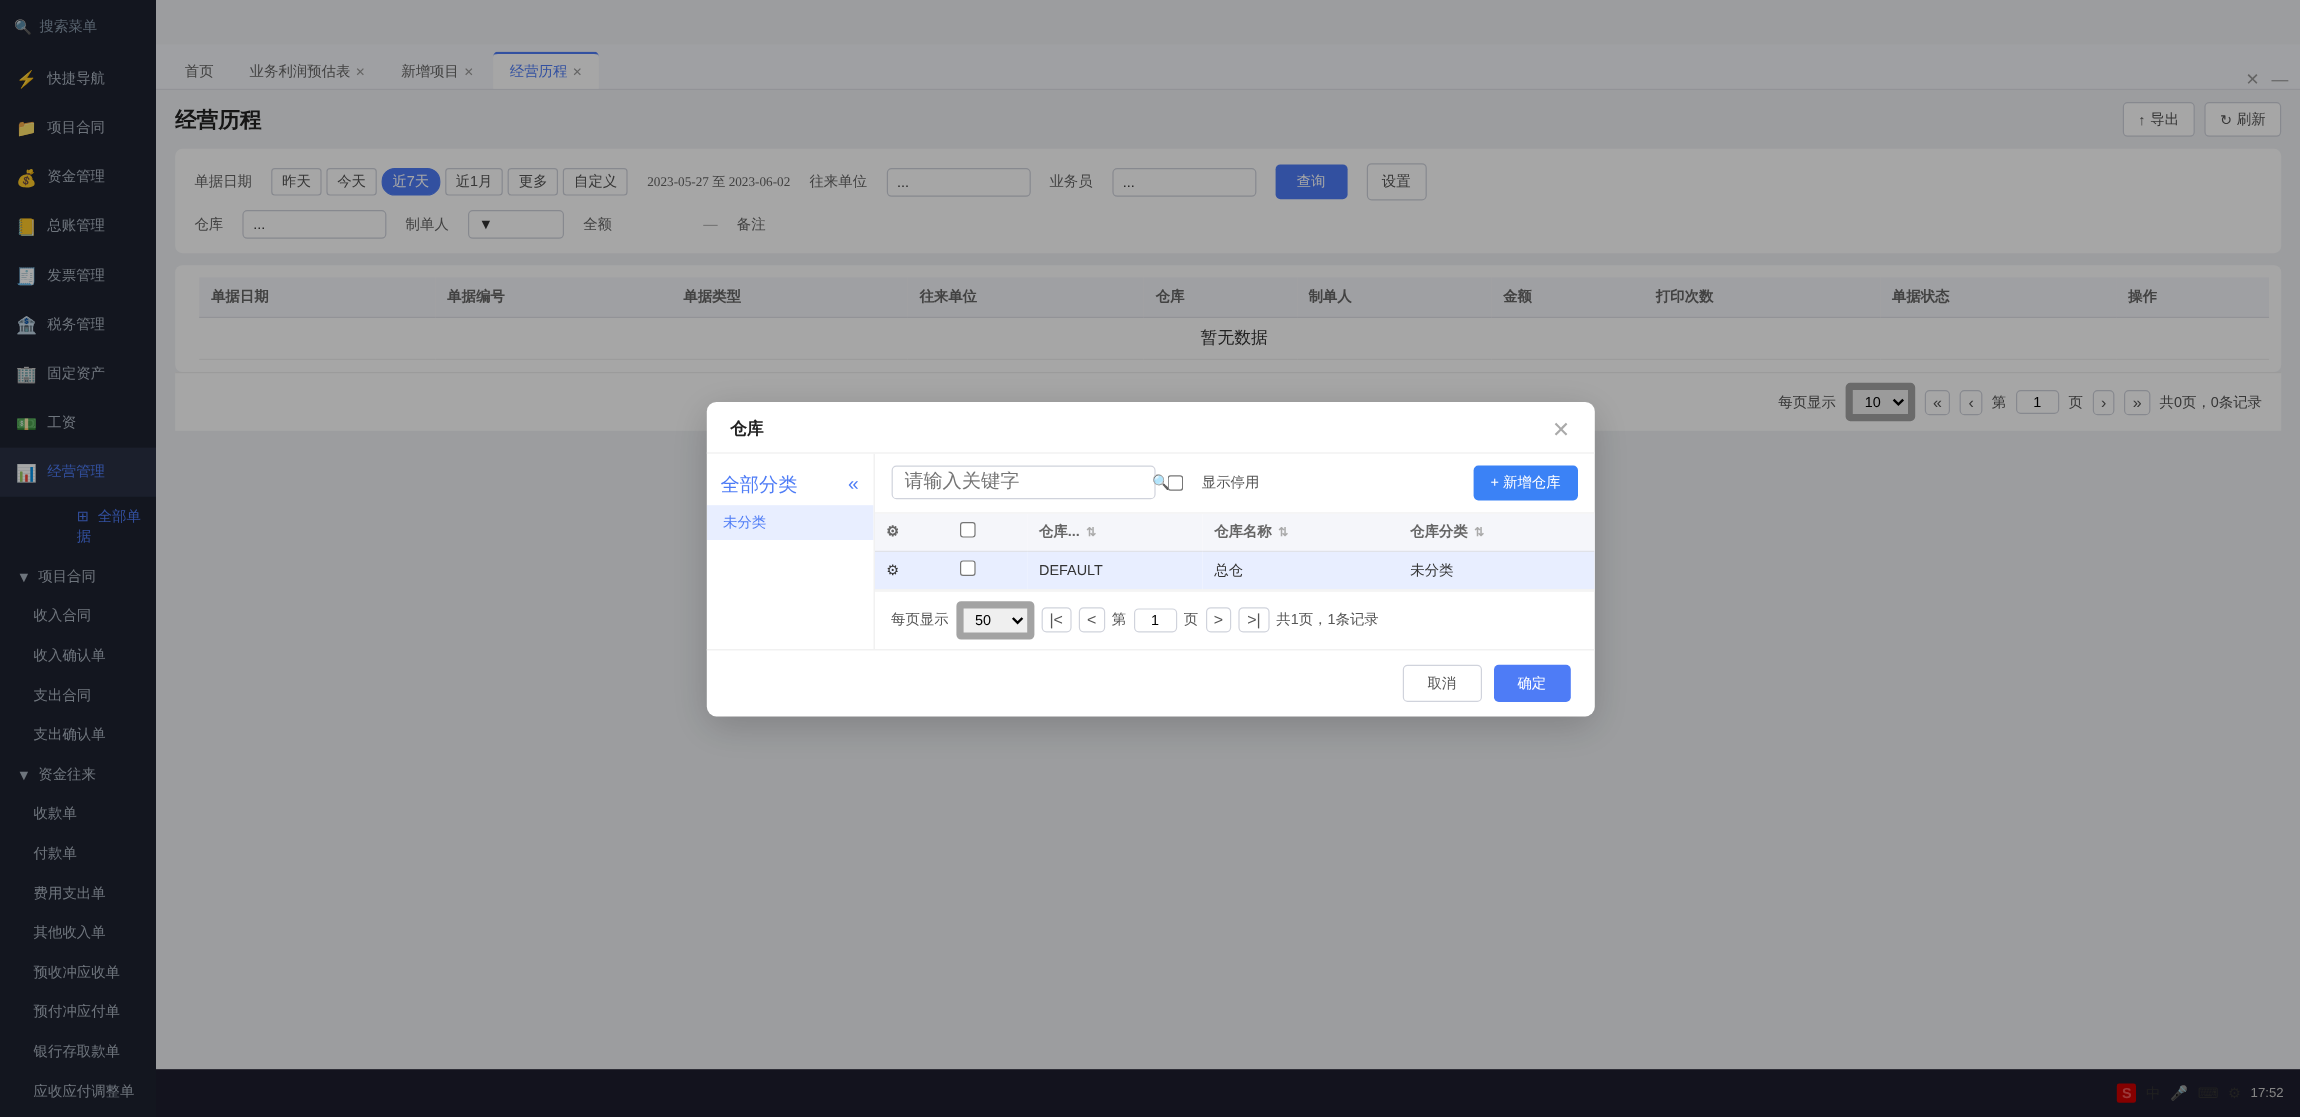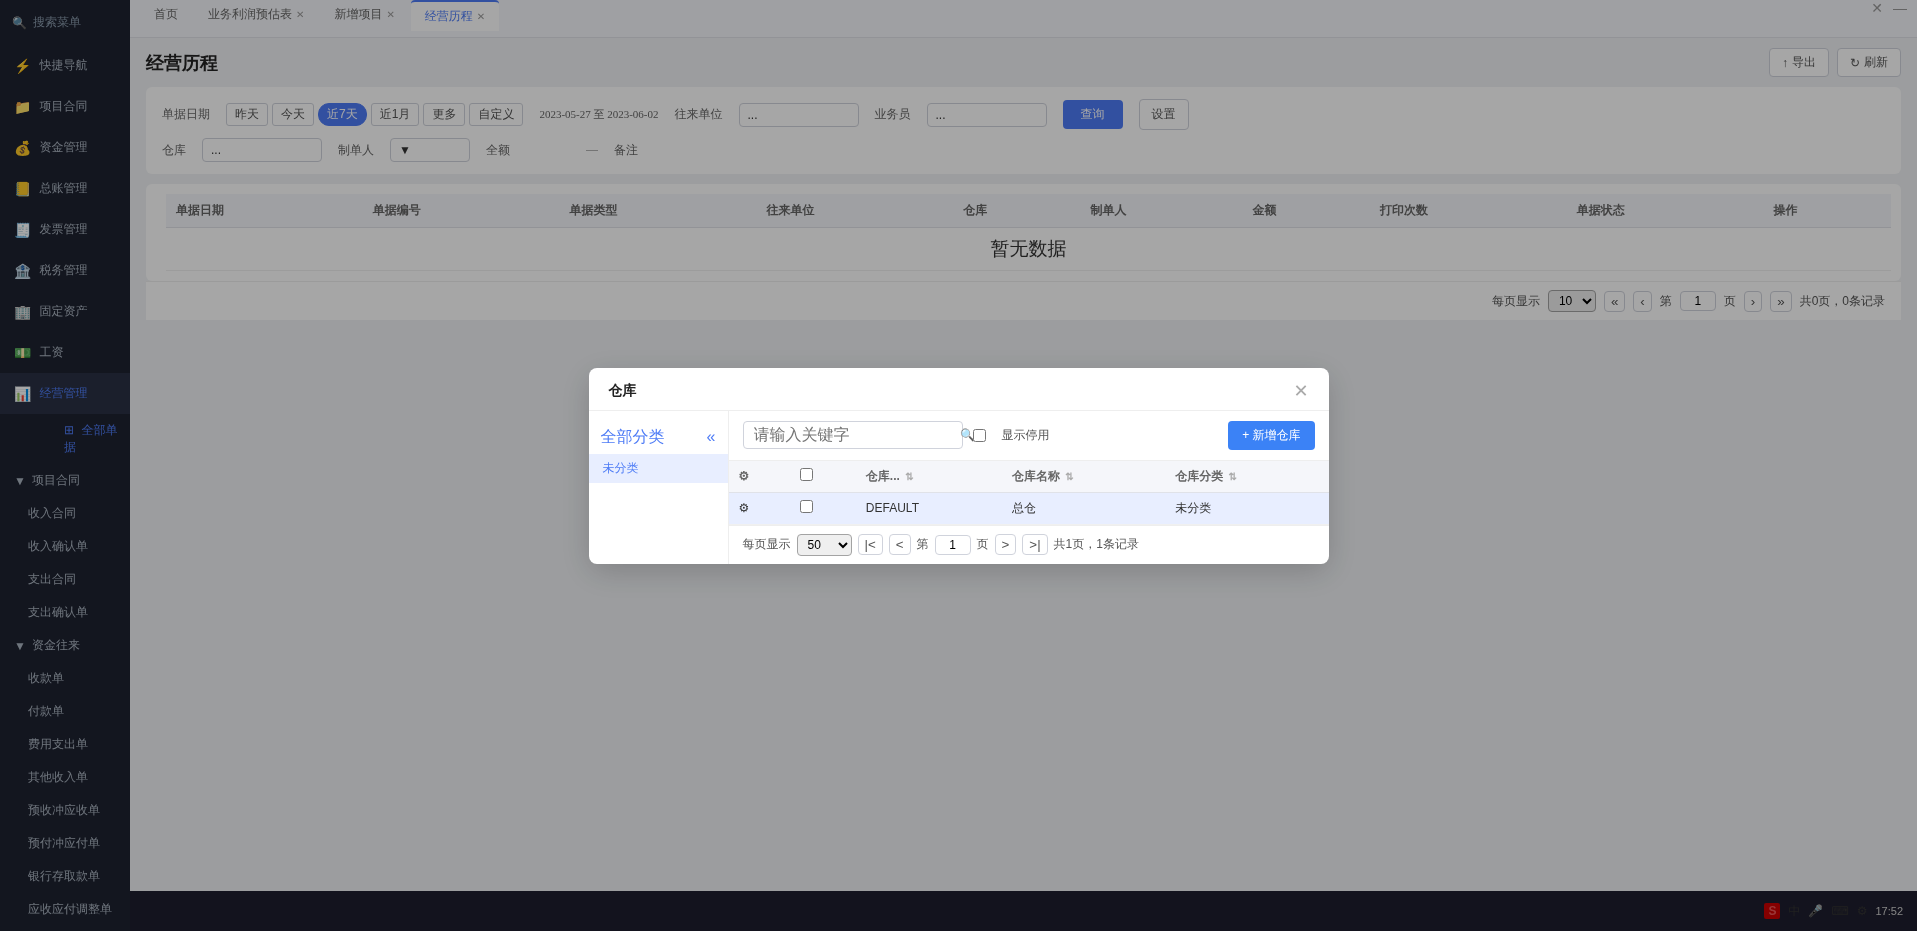--- a/index.html
+++ b/index.html
@@ -10,21 +10,21 @@
 
     
     .sidebar { width: 130px; background: #1e2230; color: #aab; flex-shrink: 0; display: flex; flex-direction: column; }
     .sidebar-search { display: flex; align-items: center; gap: 6px; padding: 14px 12px; color: #8899aa; font-size: 12px; cursor: pointer; }
     .sidebar-item { display: flex; align-items: center; gap: 8px; padding: 12px 14px; color: #aab4c0; cursor: pointer; font-size: 12px; }
     .sidebar-item.active { background: #2a3144; color: #4e7cf6; }
     .sidebar-item .icon { font-size: 14px; }
     .sidebar-bottom { margin-top: auto; display: flex; align-items: center; gap: 6px; padding: 12px 14px; color: #aab4c0; }
 
     
-    .tabs-bar { display: flex; align-items: flex-start; background: #f5f6fa; border-bottom: 1px solid #e0e2e8; padding: 0 10px; height: 38px; }
+    .tabs-bar { display: flex; align-items: flex-end; background: #f5f6fa; border-bottom: 1px solid #e0e2e8; padding: 0 10px; height: 38px; margin-top: 37px; }
     .tab { display: flex; align-items: center; gap: 4px; padding: 6px 14px; font-size: 12px; color: #666; cursor: pointer; border-radius: 4px 4px 0 0; margin-right: 2px; }
     .tab.active { background: #fff; color: #4e7cf6; border-top: 2px solid #4e7cf6; }
     .tab .close-btn { color: #999; font-size: 10px; cursor: pointer; }
     .tab-close-global { margin-left: auto; display: flex; align-items: center; gap: 10px; color: #999; font-size: 14px; cursor: pointer; }
 
     
     .page-content { flex: 1; overflow: auto; background: #f0f2f5; padding: 10px 16px; }
     .page-title-bar { display: flex; align-items: center; justify-content: space-between; margin-bottom: 10px; }
     .page-title { font-size: 18px; font-weight: bold; color: #222; }
     .page-actions { display: flex; gap: 8px; }
@@ -44,25 +44,25 @@
     .filter-select { border: 1px solid #d0d3dc; border-radius: 4px; padding: 4px 8px; font-size: 12px; color: #333; background: #fff; min-width: 80px; }
     .btn-query { background: #4e7cf6; color: #fff; border: none; border-radius: 4px; padding: 6px 18px; cursor: pointer; font-size: 12px; }
     .btn-settings { background: #fff; border: 1px solid #d0d3dc; border-radius: 4px; padding: 6px 12px; cursor: pointer; font-size: 12px; color: #555; }
 
     
     .data-area { background: #fff; border-radius: 6px; padding: 10px; display: flex; }
     .table-wrapper { flex: 1; overflow: auto; padding-left: 10px; }
     .data-table { width: 100%; border-collapse: collapse; font-size: 12px; }
     .data-table th { background: #f5f6fa; color: #666; padding: 8px 10px; border-bottom: 1px solid #e0e2e8; text-align: left; white-space: nowrap; }
     .data-table td { padding: 8px 10px; border-bottom: 1px solid #f0f0f0; color: #333; }
-    .no-data { text-align: center; color: #aaa; padding: 40px; font-size: 19px; }
+    .no-data { text-align: center; color: #aaa; padding: 40px; font-size: 14px; }
 
     
     .bottom-bar { display: flex; align-items: center; justify-content: flex-end; gap: 8px; padding: 8px 16px; background: #fff; border-top: 1px solid #eee; font-size: 12px; color: #555; }
-    .page-size-select { border: 1px solid #a3a3a3; border-radius: 4px; padding: 2px 6px; font-size: 12px; }
+    .page-size-select { border: 6px solid #a3a3a3; border-radius: 4px; padding: 2px 6px; font-size: 12px; }
     .page-nav-btn { border: 1px solid #d0d3dc; border-radius: 4px; padding: 2px 6px; cursor: pointer; background: #fff; color: #555; }
     .page-input { border: 1px solid #d0d3dc; border-radius: 4px; width: 36px; text-align: center; font-size: 12px; padding: 2px 4px; }
 
     
     .modal-overlay { position: fixed; top: 0; left: 0; width: 100%; height: 100%; background: rgba(0,0,0,0.35); z-index: 100; display: flex; align-items: center; justify-content: center; }
     .modal { background: #fff; border-radius: 8px; width: 740px; max-height: 420px; display: flex; flex-direction: column; box-shadow: 0 8px 32px rgba(0,0,0,0.18); }
     .modal-header { display: flex; align-items: center; justify-content: space-between; padding: 14px 20px 10px; border-bottom: 1px solid #eee; }
     .modal-title { font-size: 14px; font-weight: bold; color: #222; }
     .modal-close { cursor: pointer; color: #aaa; font-size: 18px; line-height: 1; }
     .modal-body { display: flex; flex: 1; overflow: hidden; }
@@ -420,14 +420,18 @@
             <input class="page-input" value="1" style="">
             <span>页</span>
             <button class="page-nav-btn">&gt;</button>
             <button class="page-nav-btn">&gt;|</button>
             <span>共1页，1条记录</span>
           </div>
         </div>
       </div>
     </div>
 
+    <div class="modal-actions">
+      <button class="btn-cancel">取消</button>
+      <button class="btn-confirm">确定</button>
+    </div>
   </div>
 </div>
 
 </body></html>

